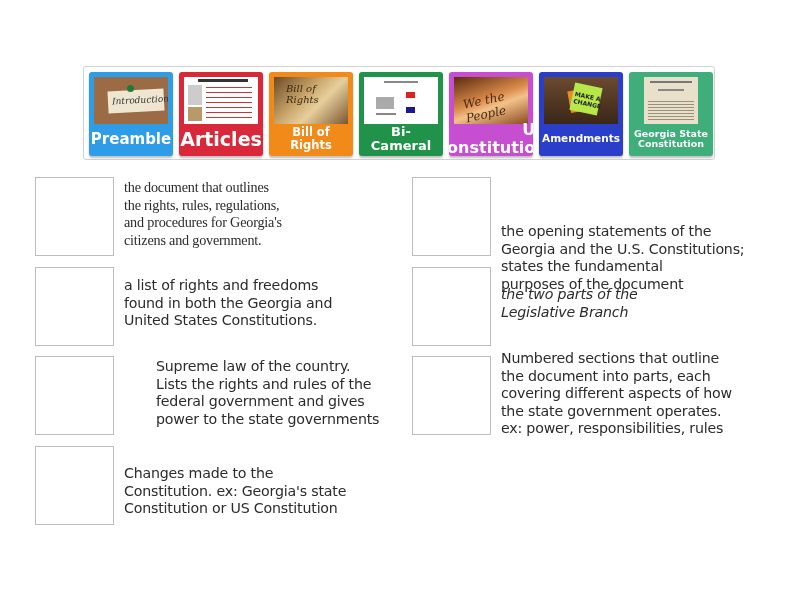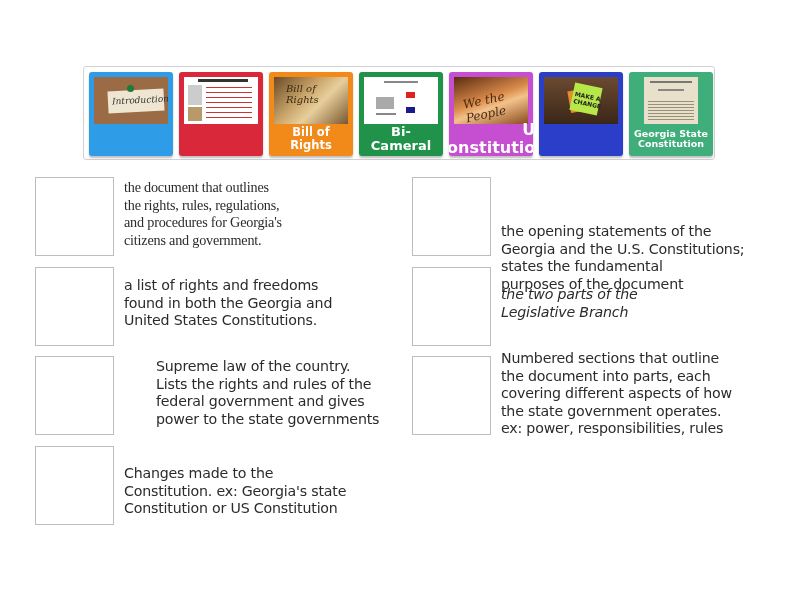--- a/index.html
+++ b/index.html
@@ -15,29 +15,31 @@
 <body>
 
 <div class="tray">
 
   <div class="card" style="left:5px;background:#2e9ce6;">
     <div class="img" style="background:#9a6b45;">
       <div style="position:absolute;left:14px;top:13px;width:56px;height:22px;background:#efe6d2;transform:rotate(-3deg);"></div>
       <div style="position:absolute;left:33px;top:8px;width:7px;height:7px;border-radius:50%;background:#1e7a3a;"></div>
       <div style="position:absolute;left:18px;top:18px;font-size:9px;font-family:'DejaVu Serif',serif;color:#333;font-style:italic;transform:rotate(-3deg);">Introduction</div>
     </div>
+    <div class="lbl" style="font-size:15px;">Preamble</div>
   </div>
 
   <div class="card" style="left:95px;background:#d8283a;">
     <div class="img" style="background:#ffffff;">
       <div style="position:absolute;left:14px;top:2px;width:50px;height:3px;background:#333;"></div>
       <div style="position:absolute;left:4px;top:8px;width:14px;height:20px;background:#ccc;"></div>
       <div style="position:absolute;left:4px;top:30px;width:14px;height:14px;background:#b89a6a;"></div>
       <div style="position:absolute;left:22px;top:8px;width:46px;height:36px;background:repeating-linear-gradient(#fff 0 2px,#c33 2px 3px,#fff 3px 5px);"></div>
     </div>
+    <div class="lbl" style="font-size:19px;">Articles</div>
   </div>
 
   <div class="card" style="left:185px;background:#f28a1a;">
     <div class="img" style="background:linear-gradient(135deg,#6b4a25,#c9a56b 40%,#e7cf9c 60%,#7a5530);">
       <div style="position:absolute;left:12px;top:6px;font-size:10px;font-family:'DejaVu Serif',serif;color:#3a2a12;font-style:italic;">Bill of Rights</div>
     </div>
     <div class="lbl" style="font-size:11.5px;">Bill of Rights</div>
   </div>
 
   <div class="card" style="left:275px;background:#21924a;">
@@ -57,20 +59,21 @@
     </div>
     <div class="lbl" style="font-size:16px;text-align:right;">US Constitution</div>
   </div>
 
   <div class="card" style="left:455px;background:#2a3ec9;">
     <div class="img" style="background:linear-gradient(180deg,#6b4a30,#3a2618);">
       <div style="position:absolute;left:25px;top:12px;width:26px;height:22px;background:#e78a2a;transform:rotate(-10deg);"></div>
       <div style="position:absolute;left:28px;top:8px;width:28px;height:28px;background:#b7e84a;transform:rotate(12deg);"></div>
       <div style="position:absolute;left:30px;top:16px;font-size:6px;font-weight:bold;color:#222;transform:rotate(12deg);">MAKE A<br>CHANGE</div>
     </div>
+    <div class="lbl" style="font-size:10.5px;">Amendments</div>
   </div>
 
   <div class="card" style="left:545px;background:#3fae7a;">
     <div class="img" style="background:#e9e0cc;left:15px;width:54px;">
       <div style="position:absolute;left:6px;top:4px;width:42px;height:2px;background:#777;"></div>
       <div style="position:absolute;left:14px;top:12px;width:26px;height:2px;background:#888;"></div>
       <div style="position:absolute;left:4px;top:22px;width:46px;height:22px;background:repeating-linear-gradient(#e9e0cc 0 2px,#9a8f78 2px 3px);"></div>
     </div>
     <div class="lbl" style="font-size:9.5px;">Georgia State Constitution</div>
   </div>

